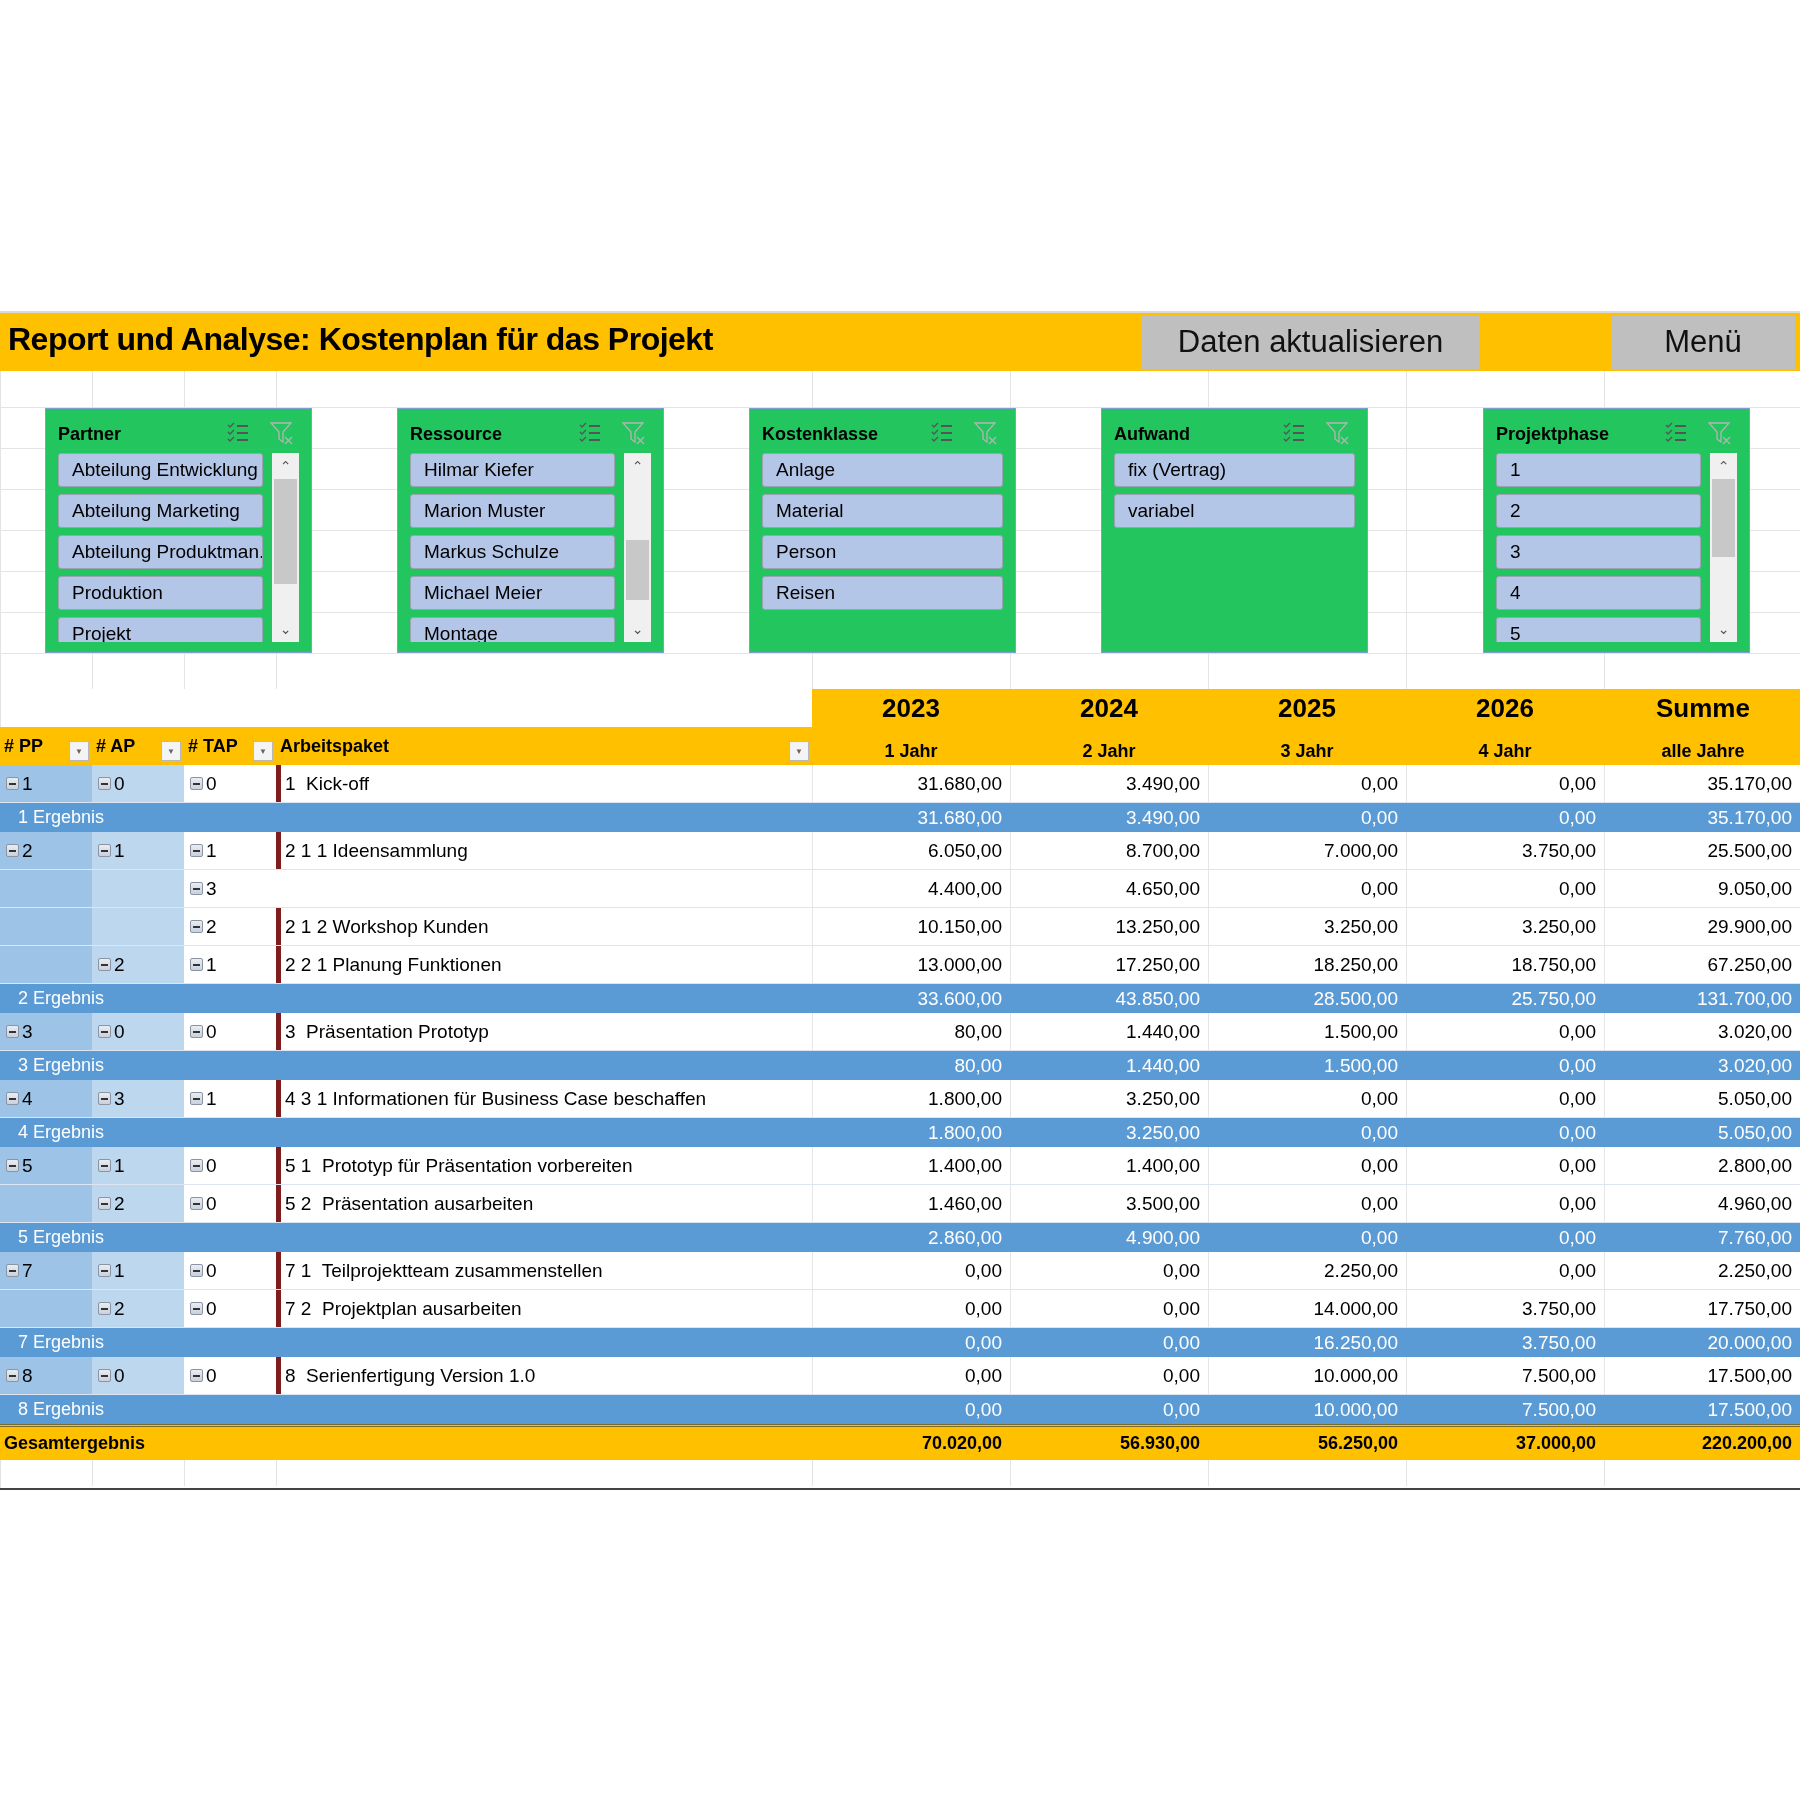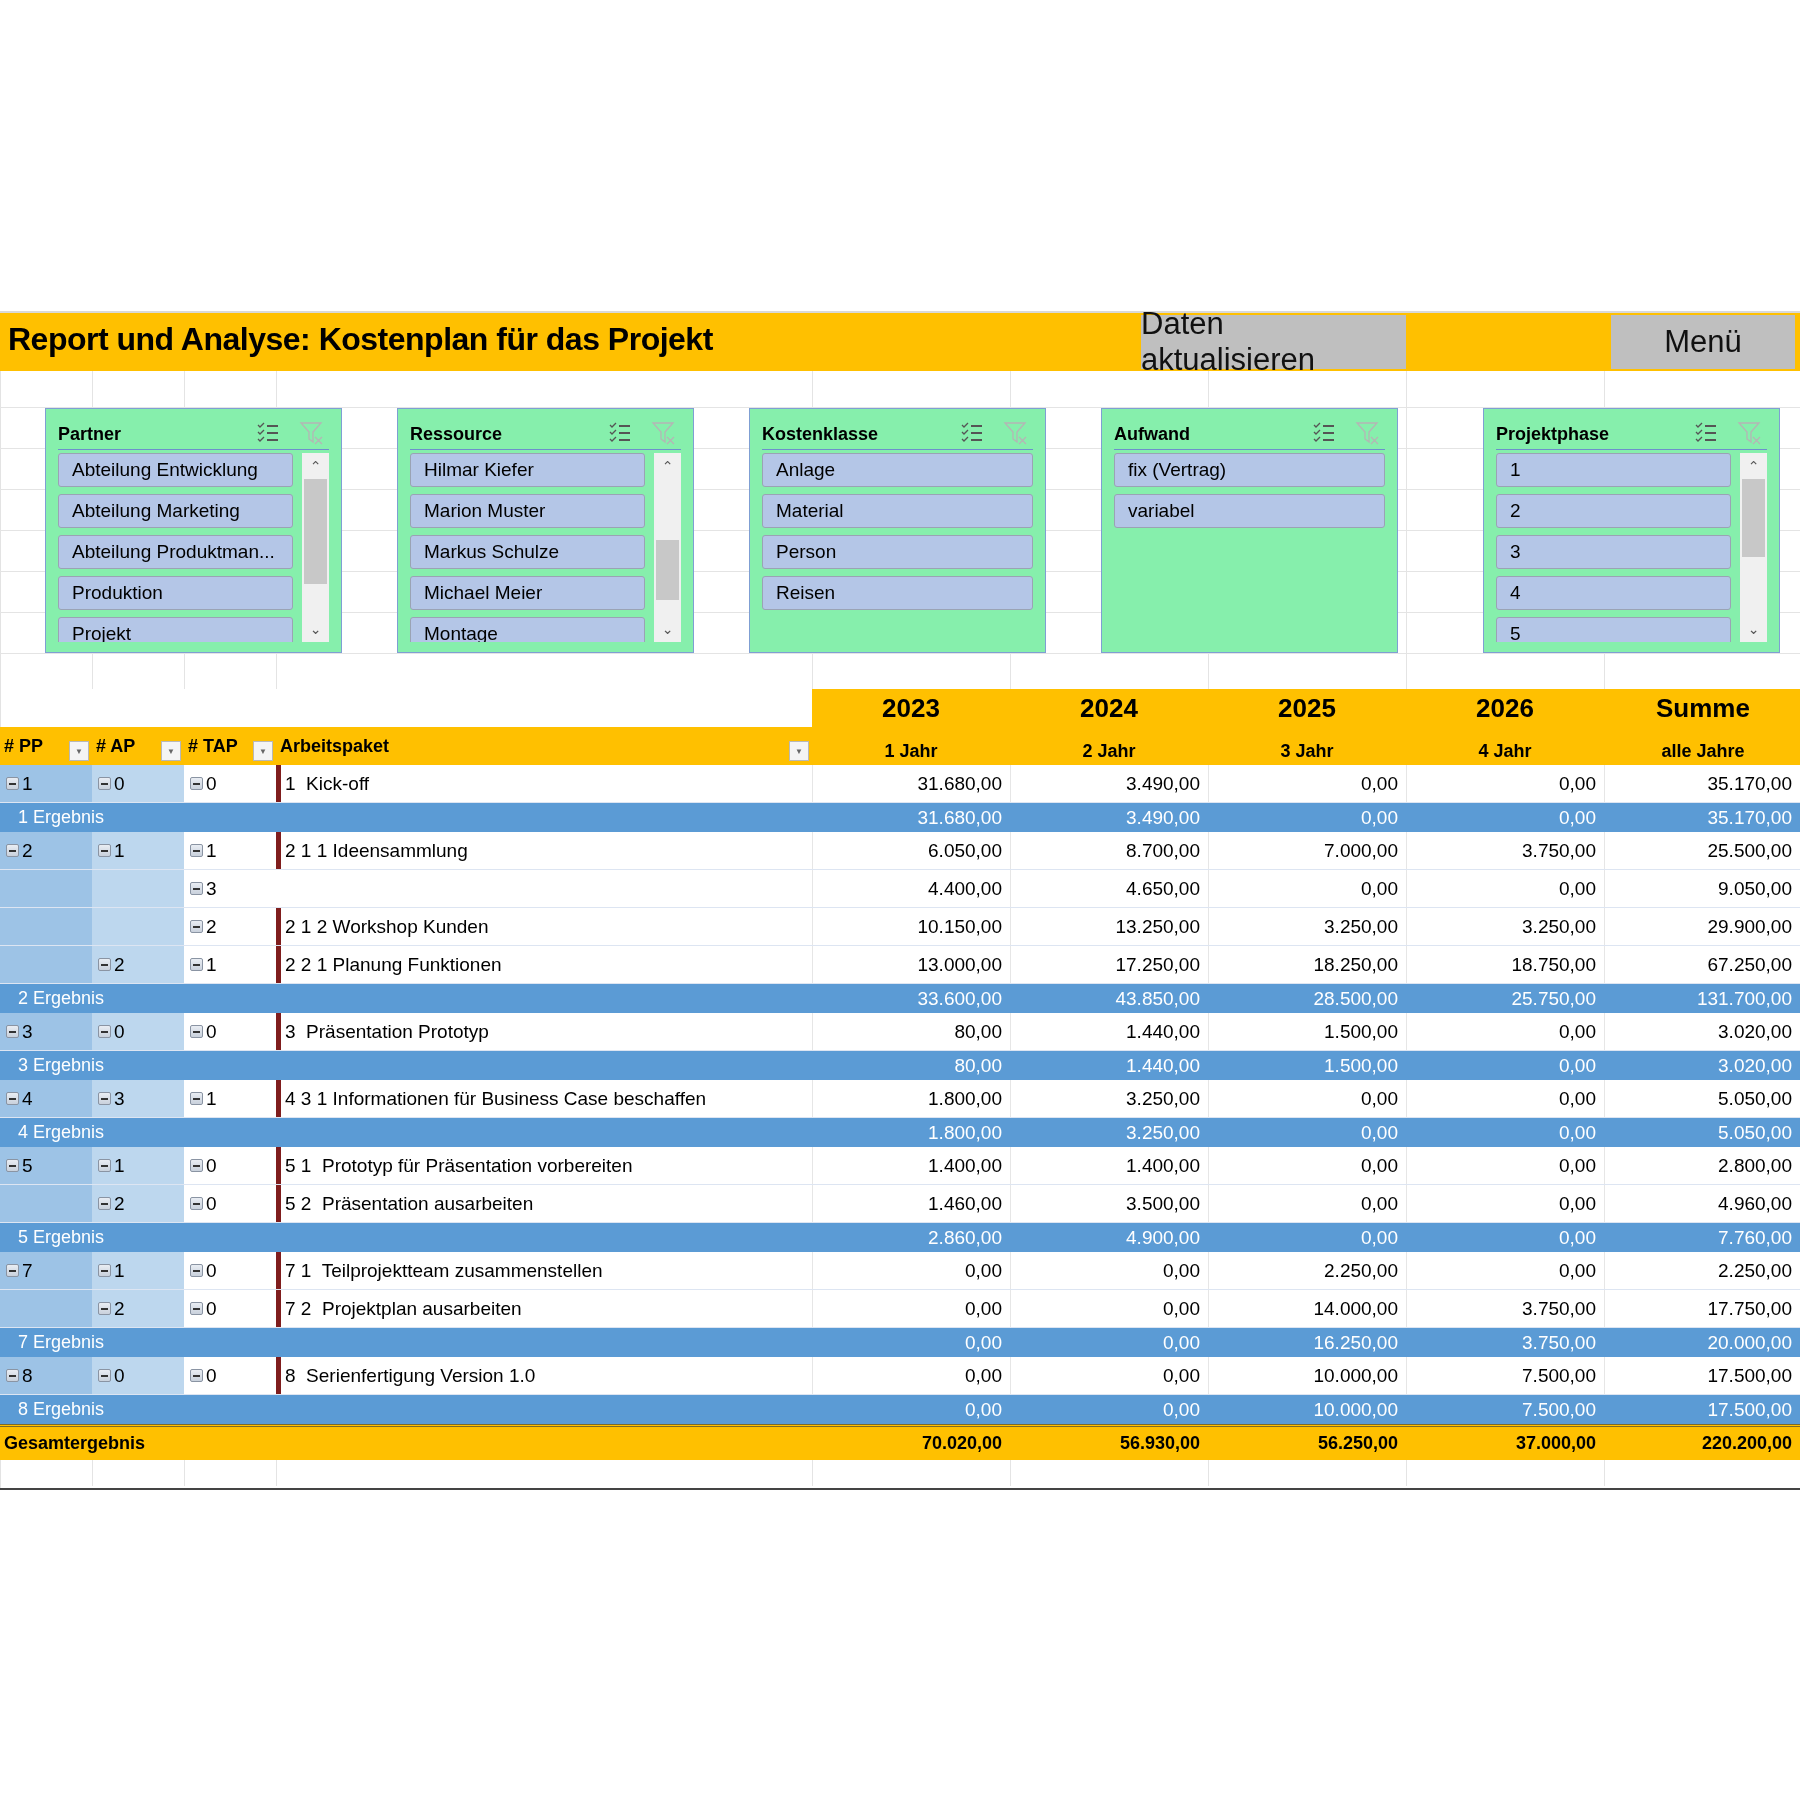--- a/index.html
+++ b/index.html
@@ -29,27 +29,27 @@
     position:absolute; left:8px; top:8px;
     font-size:32px; font-weight:bold; letter-spacing:-0.5px;
     font-family:Liberation Sans, sans-serif;
   }
   .btn {
     position:absolute; top:2px; height:54px;
     background:#BFBFBF; color:#111;
     font-size:31px; display:flex; align-items:center; justify-content:center;
     cursor:pointer;
   }
-  .btn-refresh { left:1141px; width:265px; }
+  .btn-refresh { left:1141px; width:339px; }
   .btn-menu { left:1611px; width:184px; }
 
   
   .slicer {
-    position:absolute; top:408px; width:297px; height:245px;
-    background:#86efac; border:1.5px solid #7f9fd3;
+    position:absolute; top:408px; width:267px; height:245px;
+    background:#22c55e; border:1.5px solid #7f9fd3;
     box-sizing:border-box;
   }
   .slicer-head {
     position:absolute; left:12px; right:12px; top:8px; height:32px;
     border-bottom:1.5px solid #6d8fcc;
   }
   .slicer-title {
     position:absolute; left:0; top:7px; font-size:18px; font-weight:bold;
   }
   .ico-multi, .ico-clear {

